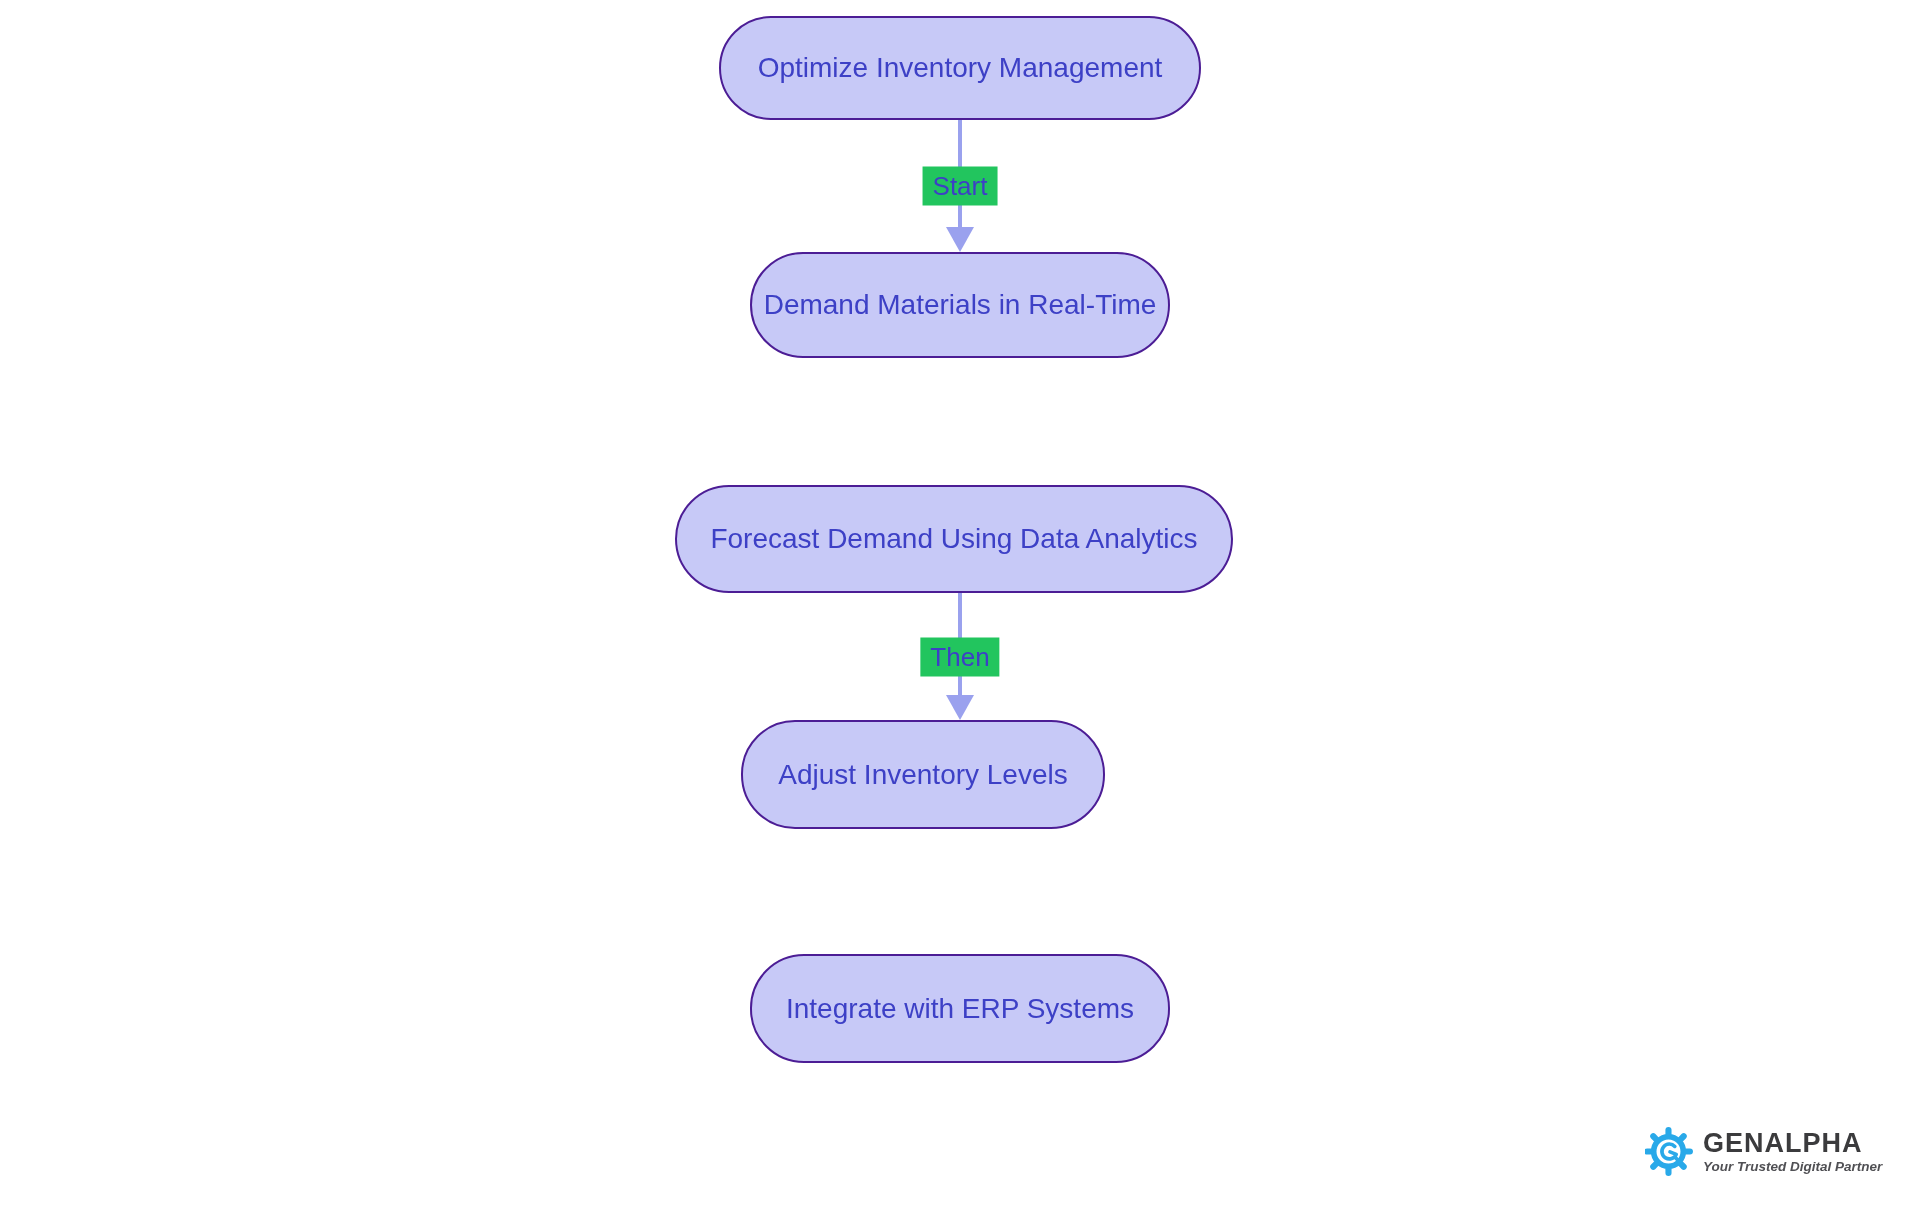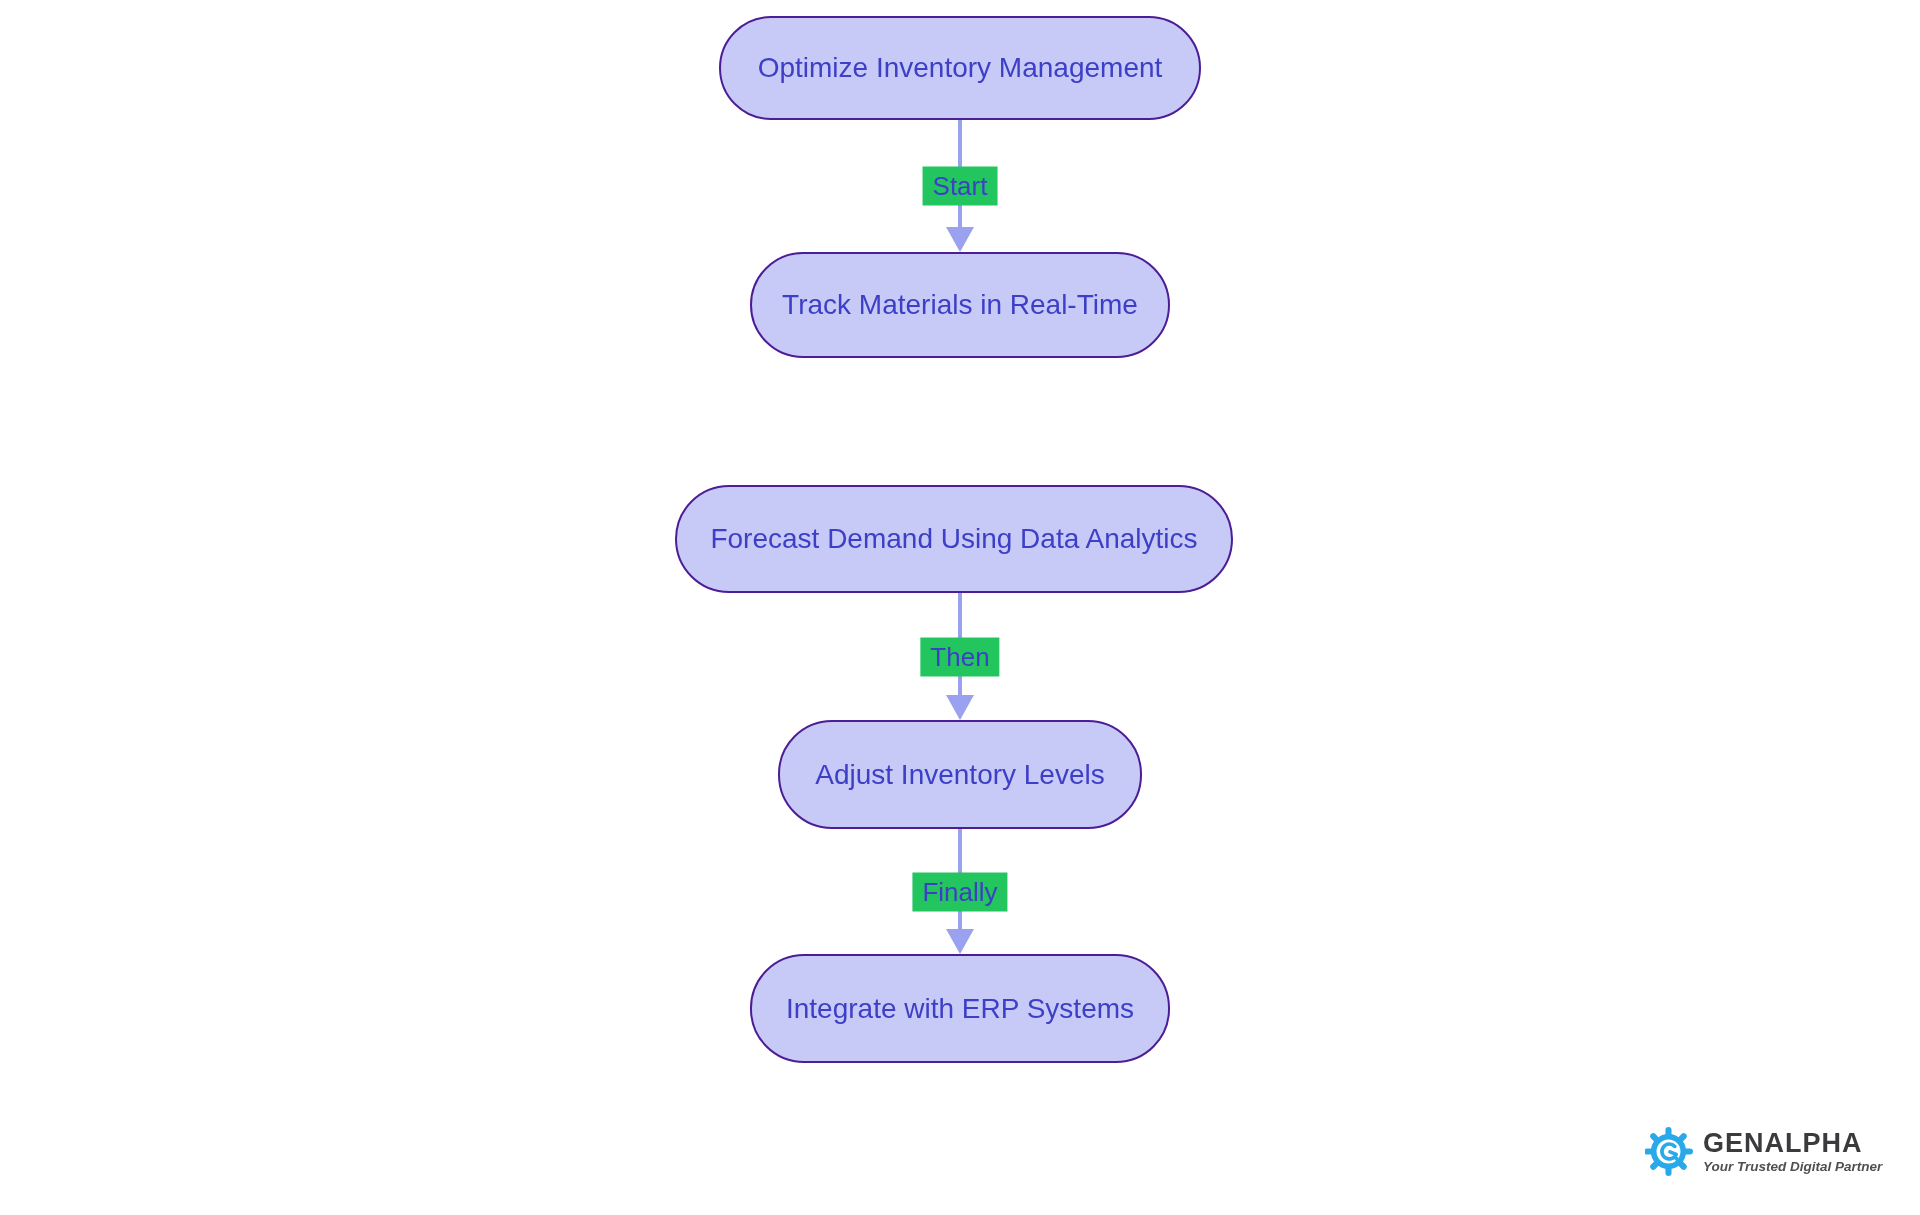--- a/index.html
+++ b/index.html
@@ -87,38 +87,33 @@
 <div class="canvas">
 
   <div class="node" style="left:719px; top:16px; width:482px; height:104px;">Optimize Inventory Management</div>
 
   <div class="edge" style="left:860px; top:120px; width:200px; height:132px;">
     <div class="line"></div>
     <div class="arrowhead"></div>
     <div class="edge-label">Start</div>
   </div>
 
-  <div class="node" style="left:750px; top:252px; width:420px; height:106px;">Track Materials in Real-Time</div>
+  <div class="node" style="left:750px; top:252px; width:420px; height:106px;">Demand Materials in Real-Time</div>
 
 
   <div class="node" style="left:675px; top:485px; width:558px; height:108px;">Forecast Demand Using Data Analytics</div>
 
   <div class="edge" style="left:860px; top:593px; width:200px; height:127px;">
     <div class="line"></div>
     <div class="arrowhead"></div>
     <div class="edge-label">Then</div>
   </div>
 
-  <div class="node" style="left:778px; top:720px; width:364px; height:109px;">Adjust Inventory Levels</div>
+  <div class="node" style="left:741px; top:720px; width:364px; height:109px;">Adjust Inventory Levels</div>
 
-  <div class="edge" style="left:860px; top:829px; width:200px; height:125px;">
-    <div class="line"></div>
-    <div class="arrowhead"></div>
-    <div class="edge-label">Finally</div>
-  </div>
 
   <div class="node" style="left:750px; top:954px; width:420px; height:109px;">Integrate with ERP Systems</div>
 
   <div class="brand">
     <span style="display:inline-flex;">
       <svg width="49" height="49" viewBox="0 0 48 48" fill="none">
         <g stroke="#29a9e9" stroke-linecap="round" stroke-linejoin="round">
           <circle cx="23" cy="24" r="14.5" stroke-width="5.5"></circle>
           <g stroke-width="6">
             <path d="M40.5 24 L44 24"></path>

